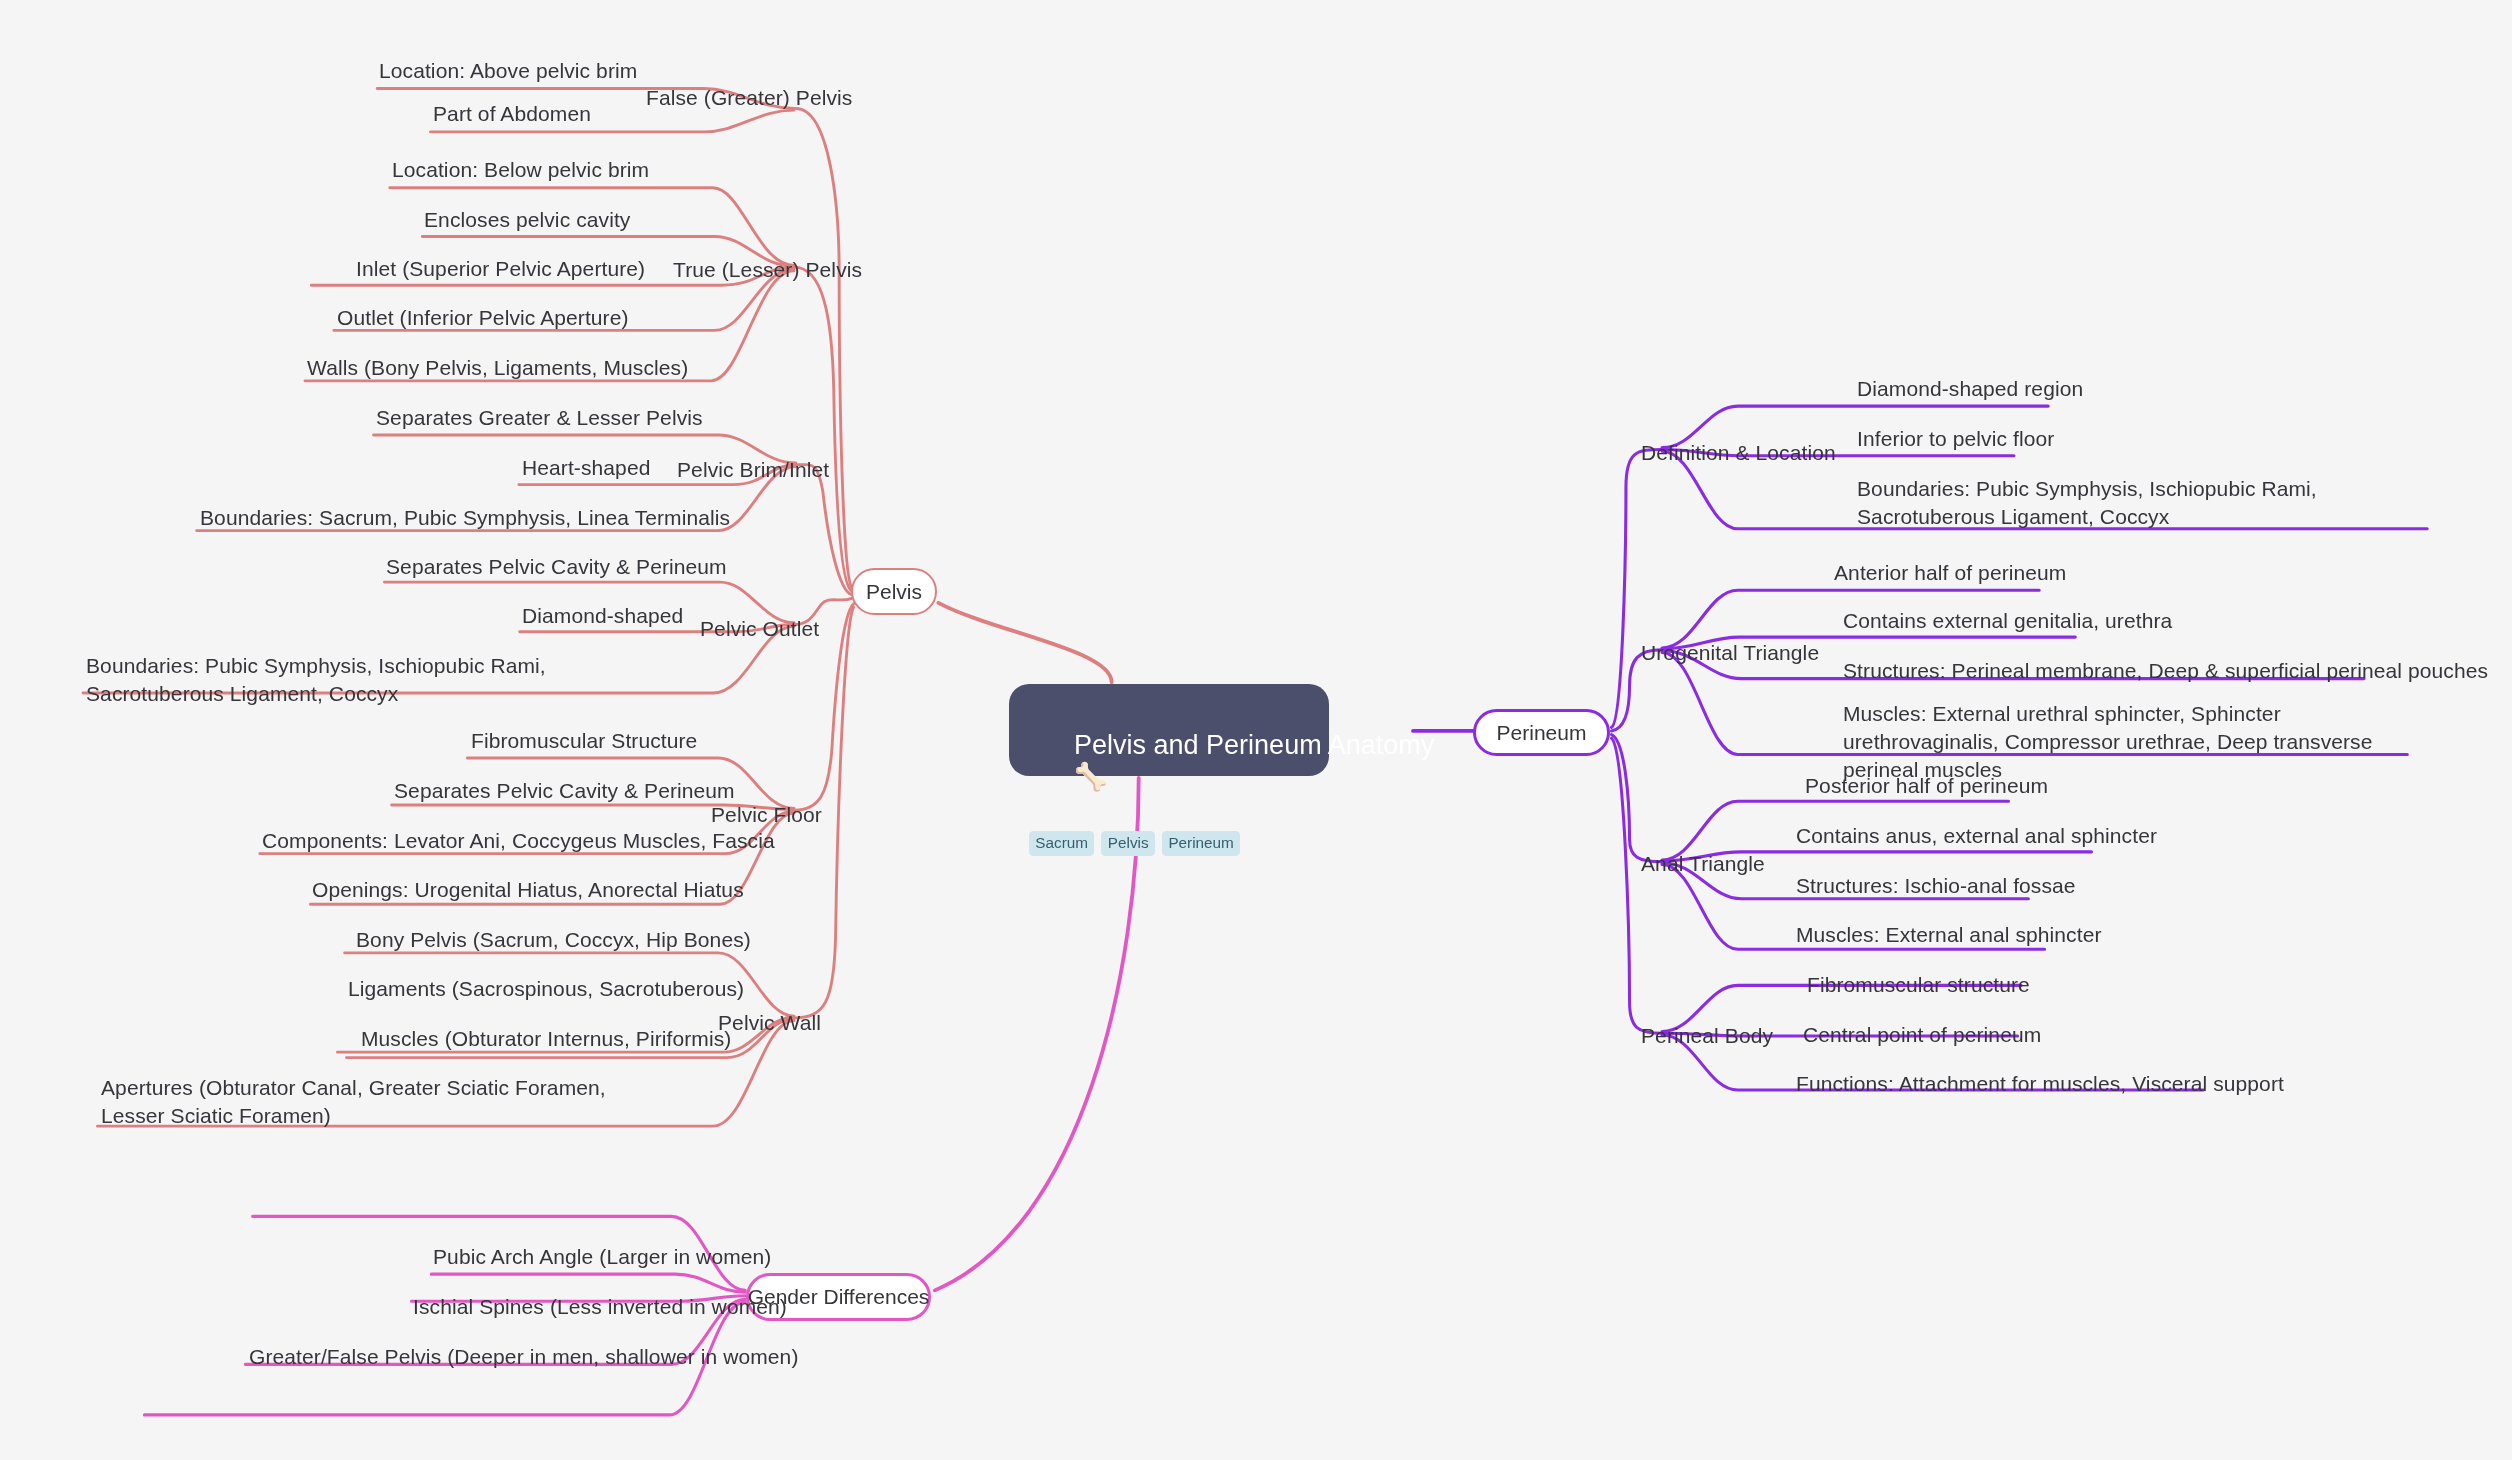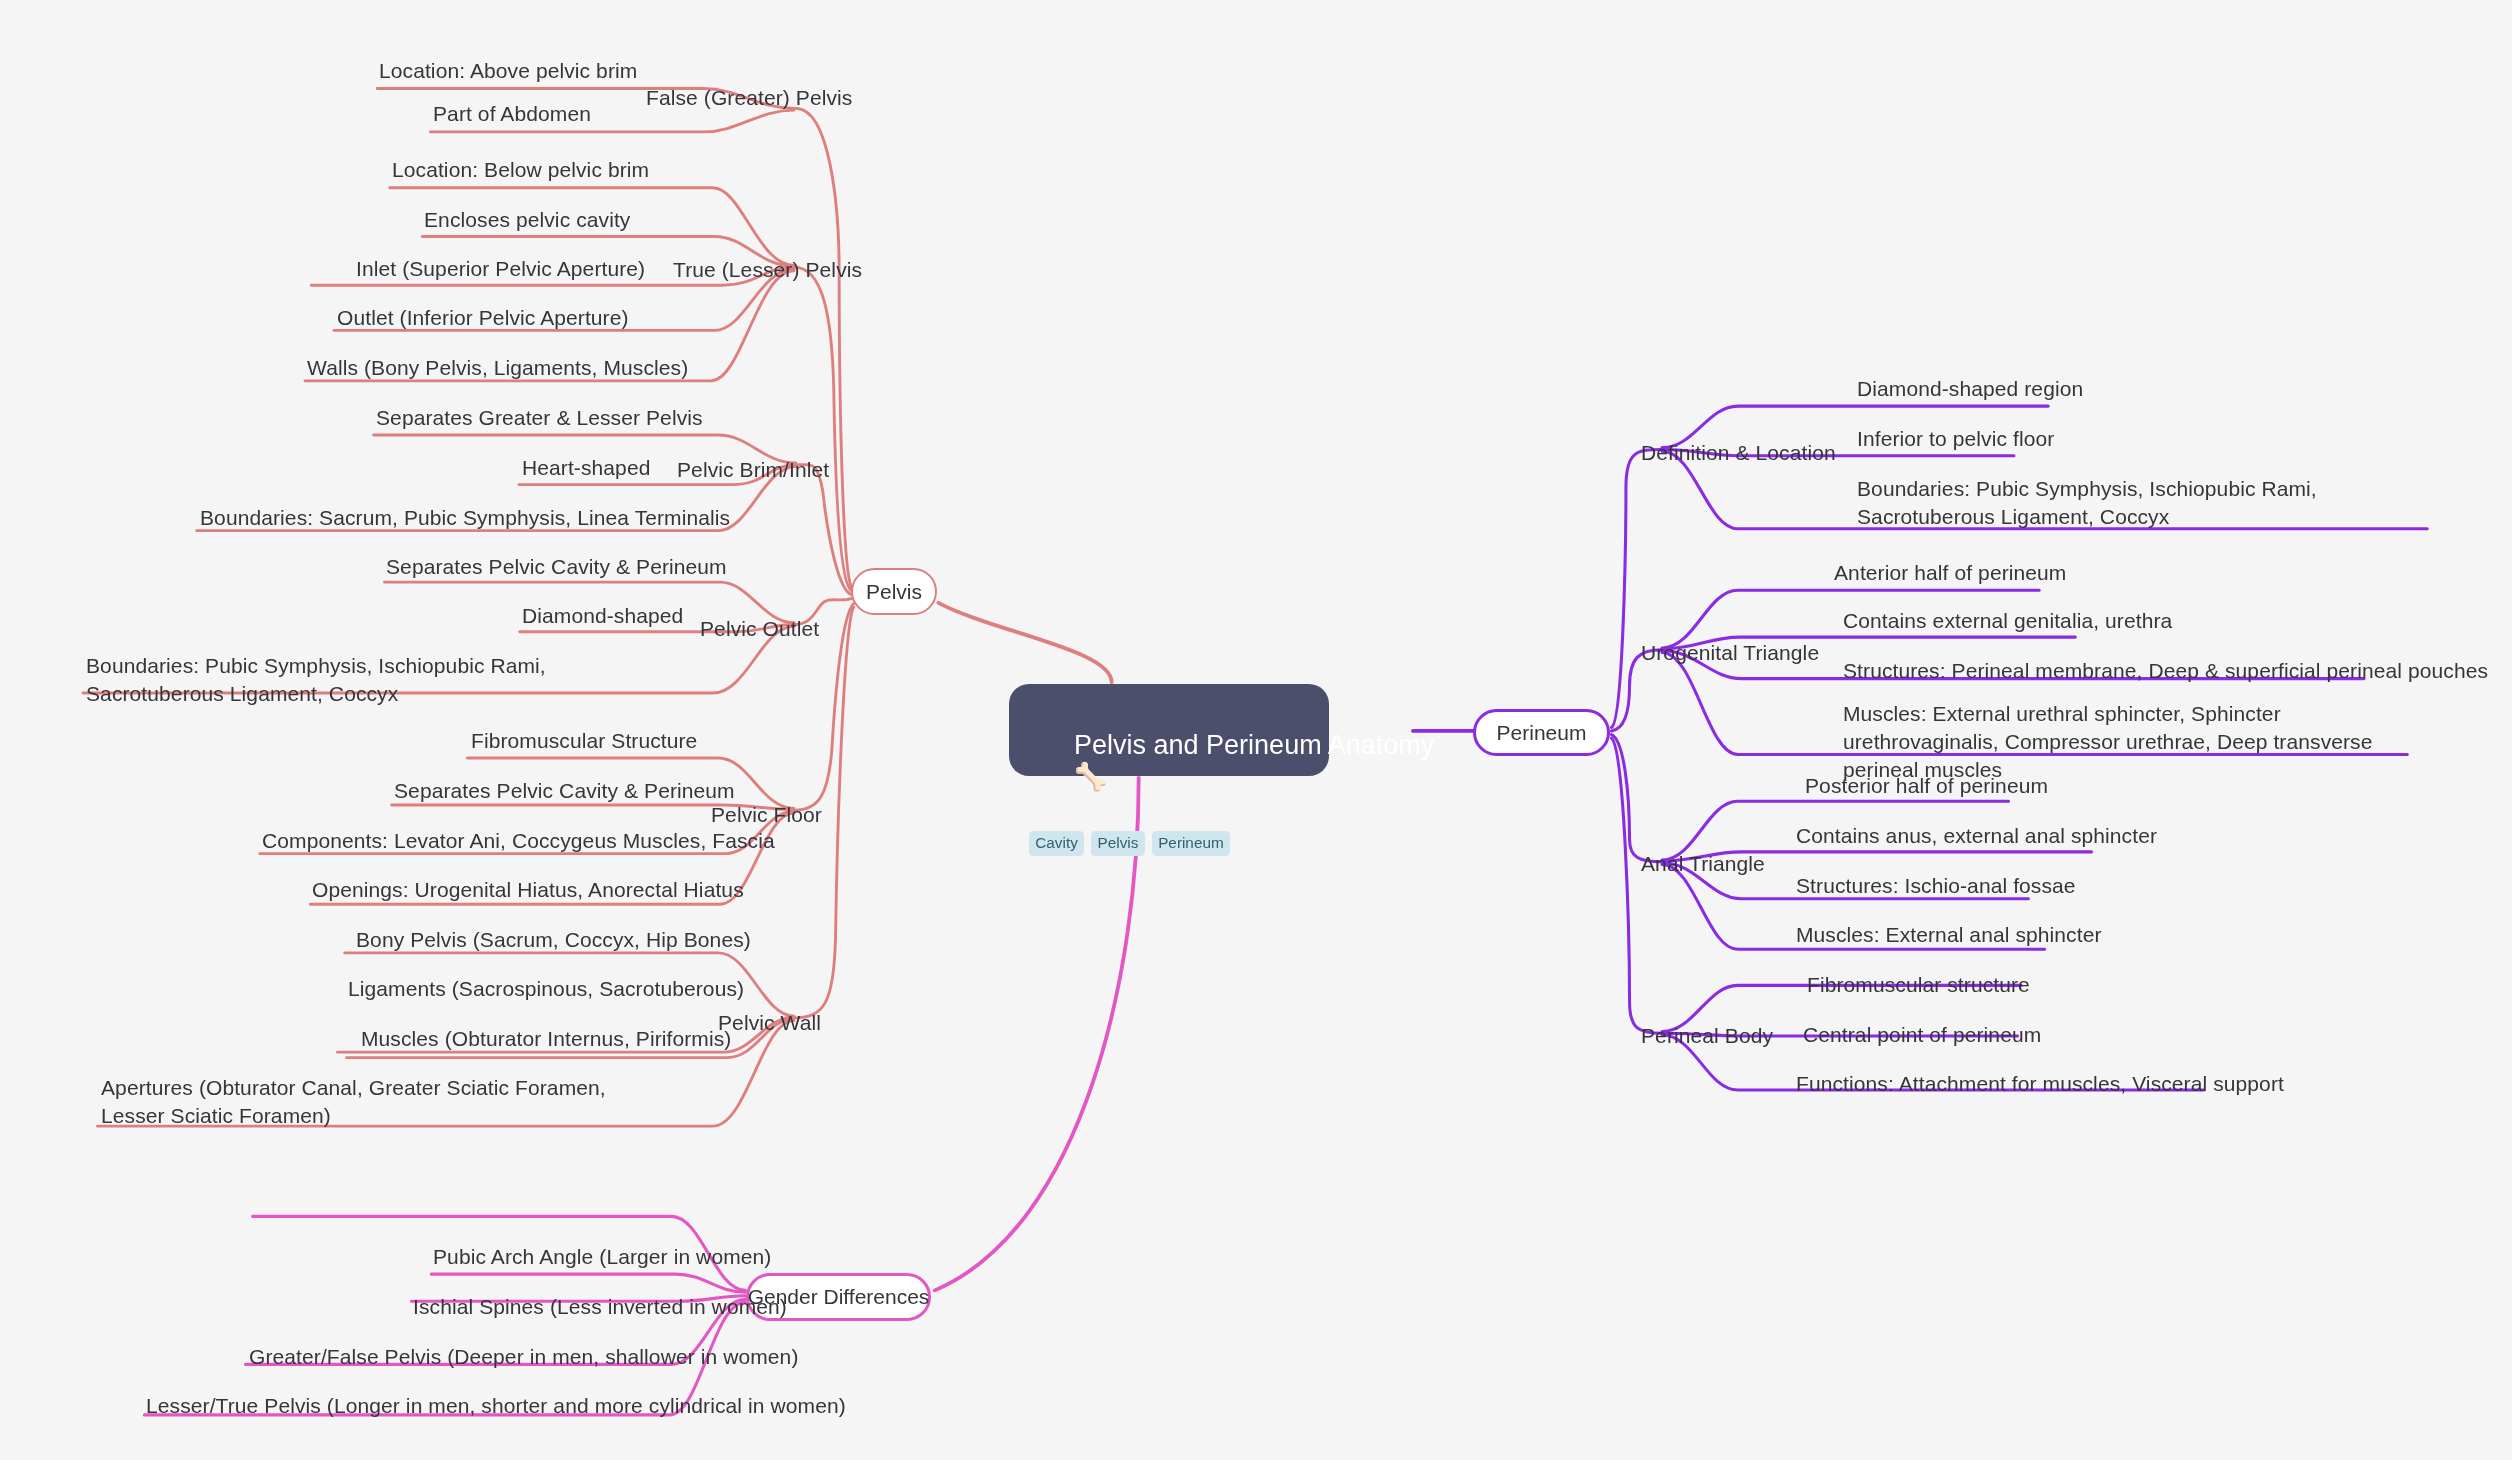--- a/index.html
+++ b/index.html
@@ -168,21 +168,21 @@
 
     </g>
   </svg>
 
   <div id="root-node">
     <div id="root-title">
       <span>Pelvis and Perineum Anatomy</span>
       <span>🦴</span>
     </div>
     <div id="root-tags">
-      <span class="tag">Cavity</span>
+      <span class="tag">Sacrum</span>
       <span class="tag">Pelvis</span>
       <span class="tag">Perineum</span>
     </div>
   </div>
 
   <div class="pill" id="pill-pelvis">Pelvis</div>
   <div class="pill" id="pill-perineum">Perineum</div>
   <div class="pill" id="pill-gender">Gender Differences</div>
 
   <div class="lbl" style="left:646px;top:84px;">False (Greater) Pelvis</div>
@@ -238,16 +238,15 @@
   <div class="lbl" style="left:1796px;top:872px;">Structures: Ischio-anal fossae</div>
   <div class="lbl" style="left:1796px;top:921px;">Muscles: External anal sphincter</div>
 
   <div class="lbl" style="left:1807px;top:971px;">Fibromuscular structure</div>
   <div class="lbl" style="left:1803px;top:1021px;">Central point of perineum</div>
   <div class="lbl" style="left:1796px;top:1070px;">Functions: Attachment for muscles, Visceral support</div>
 
   <div class="lbl" style="left:433px;top:1243px;">Pubic Arch Angle (Larger in women)</div>
   <div class="lbl" style="left:413px;top:1293px;">Ischial Spines (Less inverted in women)</div>
   <div class="lbl" style="left:249px;top:1343px;text-align:center;">Greater/False Pelvis (Deeper in men, shallower in women)</div>
-  <div class="lbl" style="left:146px;top:1392px;">Lesser/True Pelvis (Longer in men, shorter and more cylindrical in women)</div>
 
 </div>
 
 
 </body></html>

